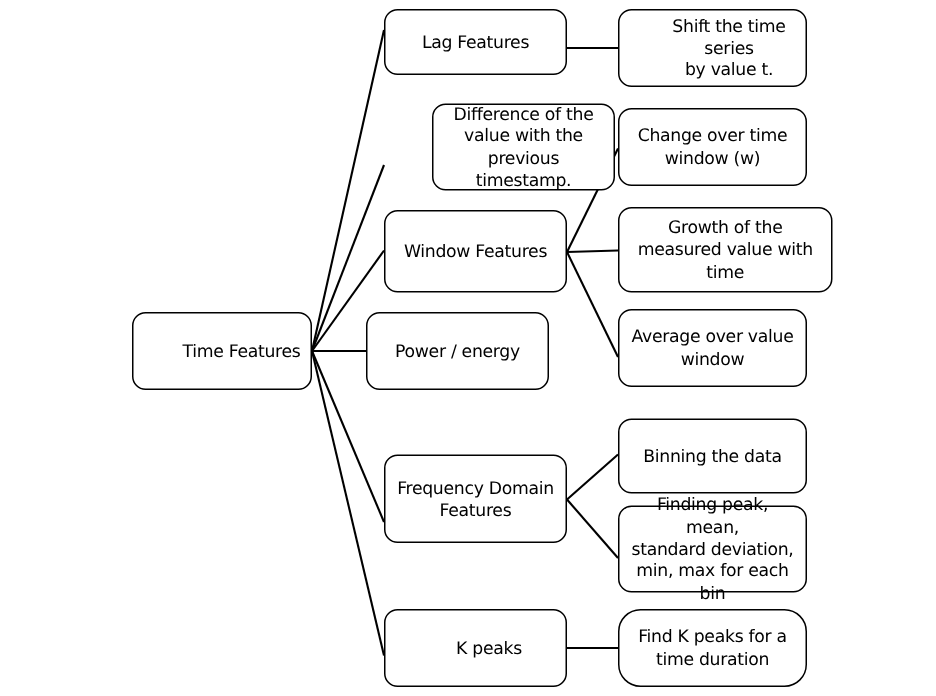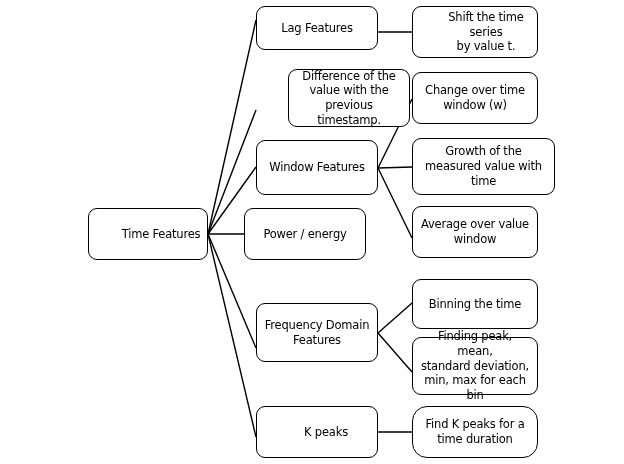--- a/index.html
+++ b/index.html
@@ -105,21 +105,21 @@
       <div class="node" style="left: 412px; top: 138px; width: 143px; height: 57px; justify-content: center;">
         <span class="label">Growth of the
 measured value with
 time</span>
       </div>
       <div class="node" style="left: 412px; top: 206px; width: 126px; height: 52px;">
         <span class="label">Average over value
 window</span>
       </div>
       <div class="node" style="left: 412px; top: 279px; width: 126px; height: 50px;">
-        <span class="label">Binning the time</span>
+        <span class="label">Binning the data</span>
       </div>
       <div class="node" style="left: 412px; top: 337px; width: 126px; height: 58px;">
         <span class="label">Finding peak, mean,
 standard deviation,
 min, max for each bin</span>
       </div>
       <div class="node" style="left: 412px; top: 406px; width: 126px; height: 52px; border-radius: 15px;">
         <span class="label">Find K peaks for a
 time duration</span>
       </div>

